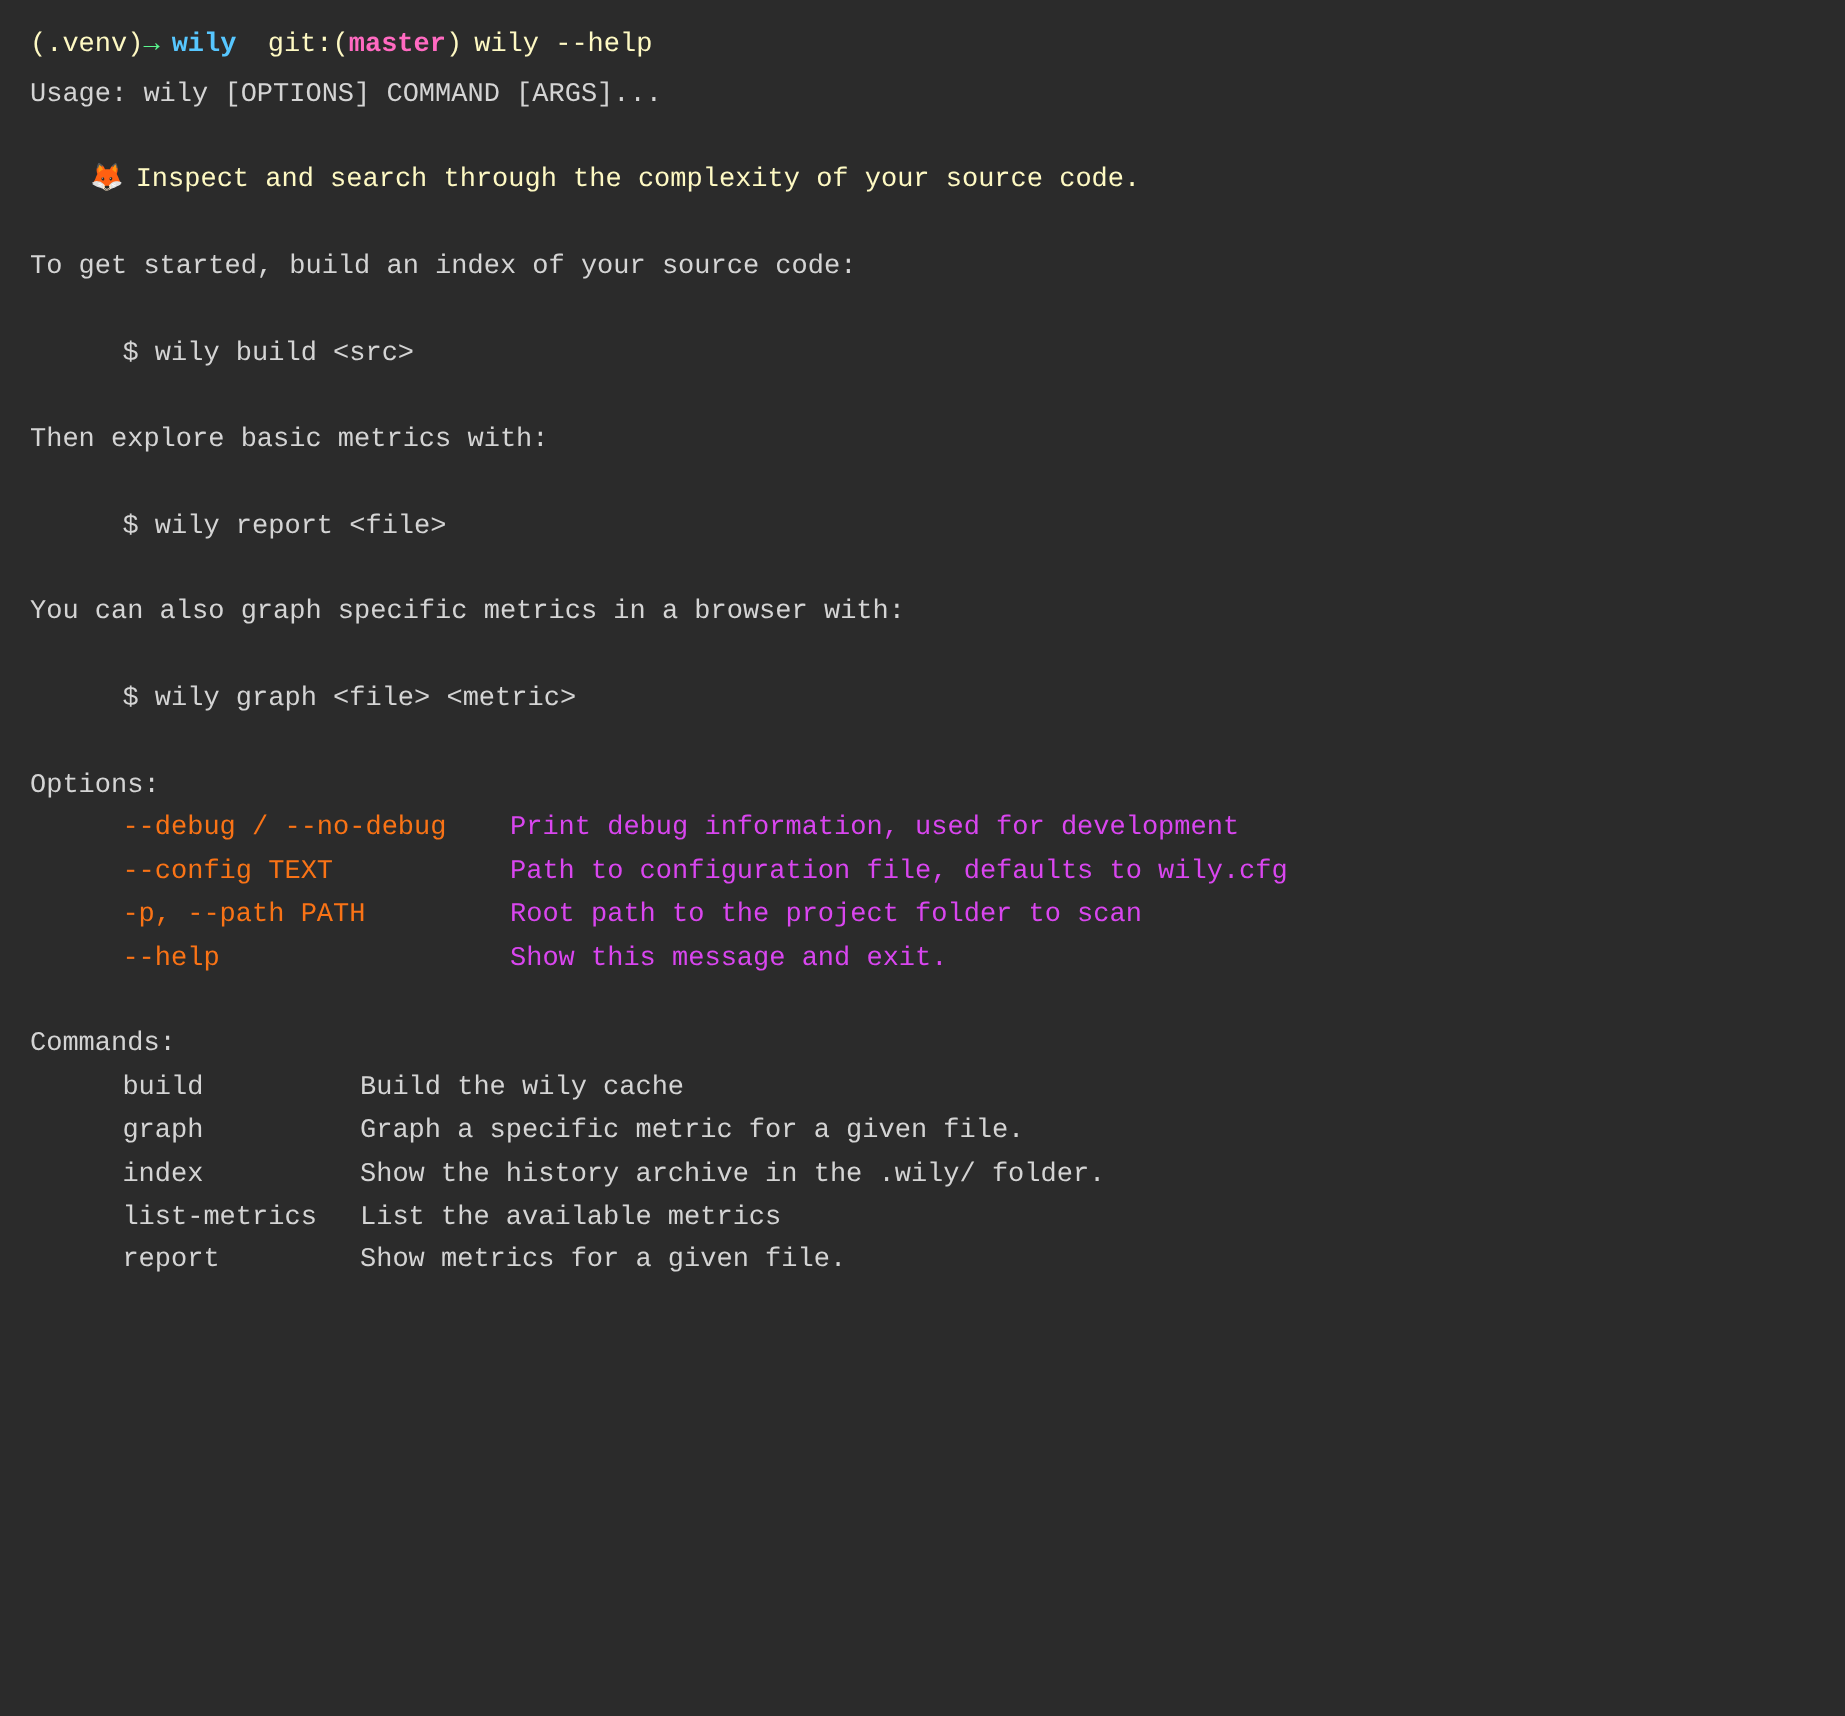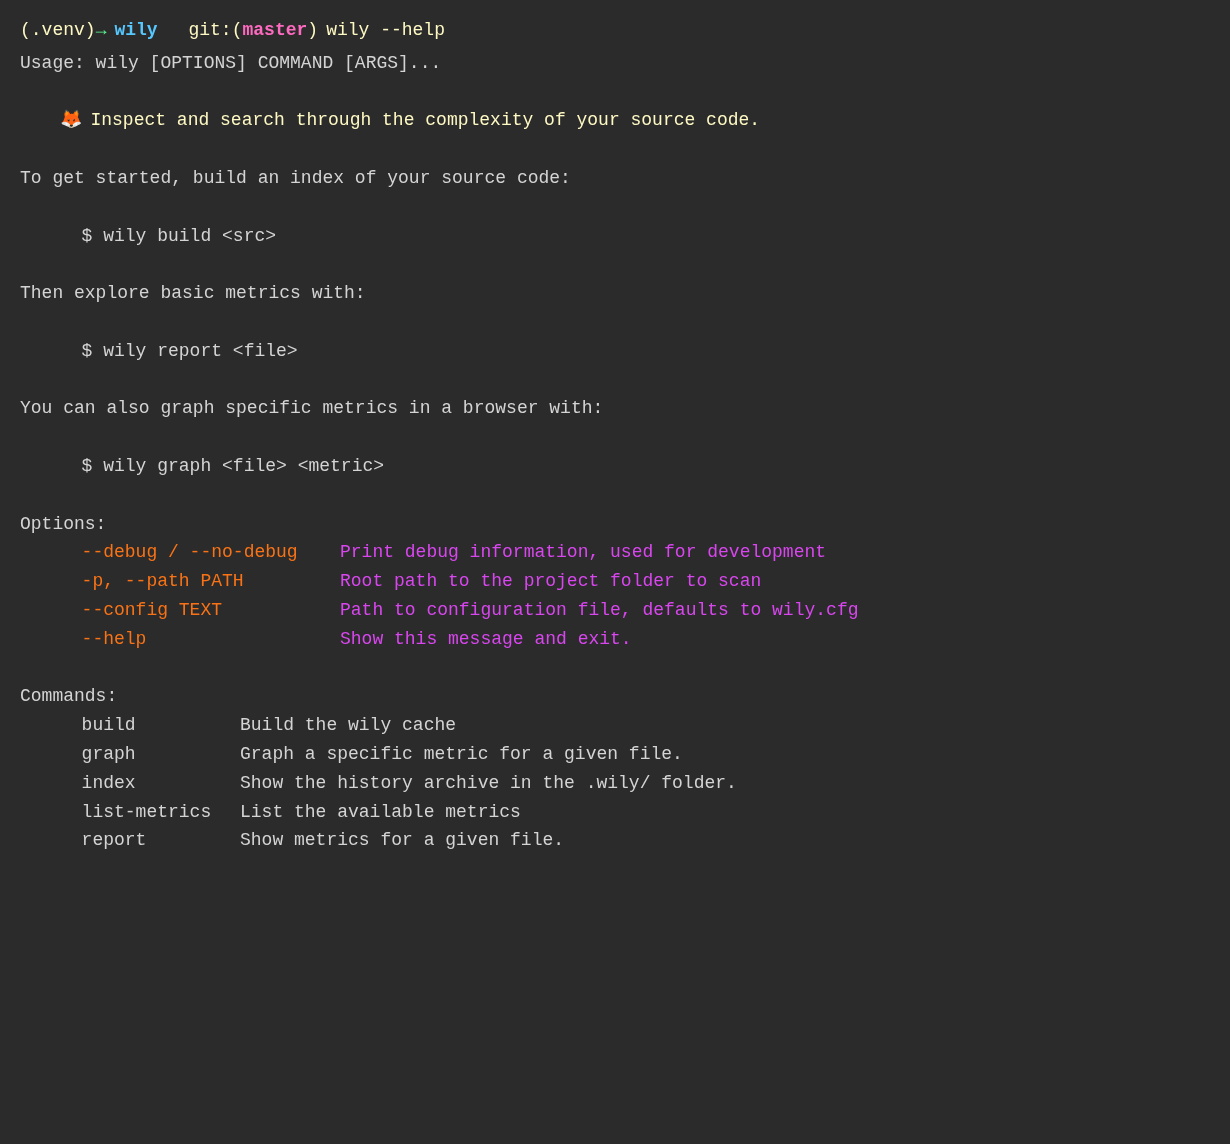--- a/index.html
+++ b/index.html
@@ -86,21 +86,21 @@
     .blank-line {
       height: 1.6em;
     }
   </style>
 </head>
 <body>
 
 <div style="display:flex; flex-wrap:wrap; align-items:baseline;">
   <span class="color-white">(.venv) </span>
   <span class="prompt-arrow" style="margin-right:8px;">→</span>
-  <span class="prompt-command" style="margin-right:20px;text-align:center;">wily</span>
+  <span class="prompt-command" style="margin-right:10px;text-align:center;">wily</span>
   <span>&nbsp;</span>
   <span class="color-white">git:</span>
   <span class="color-white">(</span>
   <span class="prompt-branch">master</span>
   <span class="color-white" style="margin-right:8px;">)</span>
   <span class="color-white">wily --help</span>
 </div>
 
 <div class="terminal-line" style="margin-top:4px;">Usage: wily [OPTIONS] COMMAND [ARGS]...</div>
 
@@ -138,26 +138,26 @@
 <div class="blank-line"></div>
 
 <div class="terminal-line">Options:</div>
 
 <div class="options-table">
   <div class="options-row">
     <div class="options-cell-left">  --debug / --no-debug</div>
     <div class="options-cell-right">Print debug information, used for development</div>
   </div>
   <div class="options-row">
+    <div class="options-cell-left">  --config TEXT</div>
+    <div class="options-cell-right">Path to configuration file, defaults to wily.cfg</div>
+  </div>
+  <div class="options-row">
     <div class="options-cell-left">  -p, --path PATH</div>
     <div class="options-cell-right">Root path to the project folder to scan</div>
-  </div>
-  <div class="options-row">
-    <div class="options-cell-left">  --config TEXT</div>
-    <div class="options-cell-right">Path to configuration file, defaults to wily.cfg</div>
   </div>
   <div class="options-row">
     <div class="options-cell-left">  --help</div>
     <div class="options-cell-right">Show this message and exit.</div>
   </div>
 </div>
 
 <div class="blank-line"></div>
 
 <div class="terminal-line">Commands:</div>

